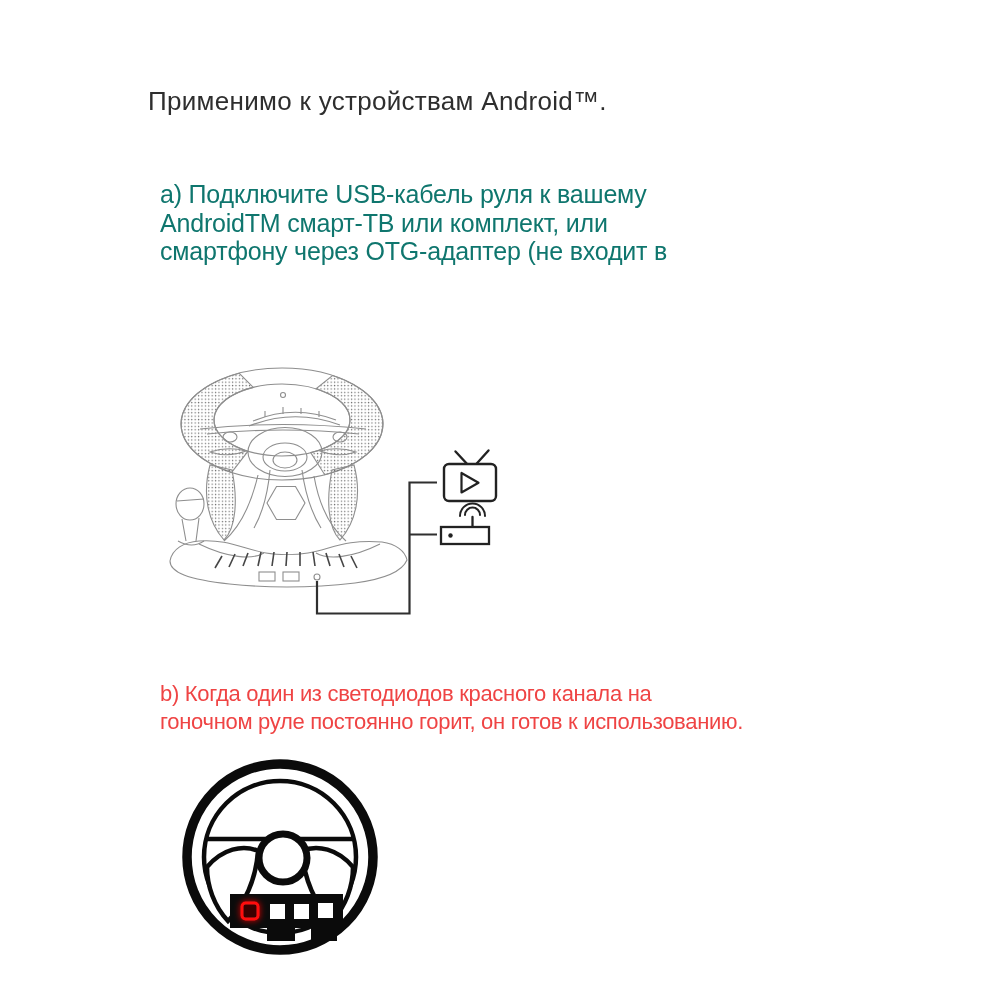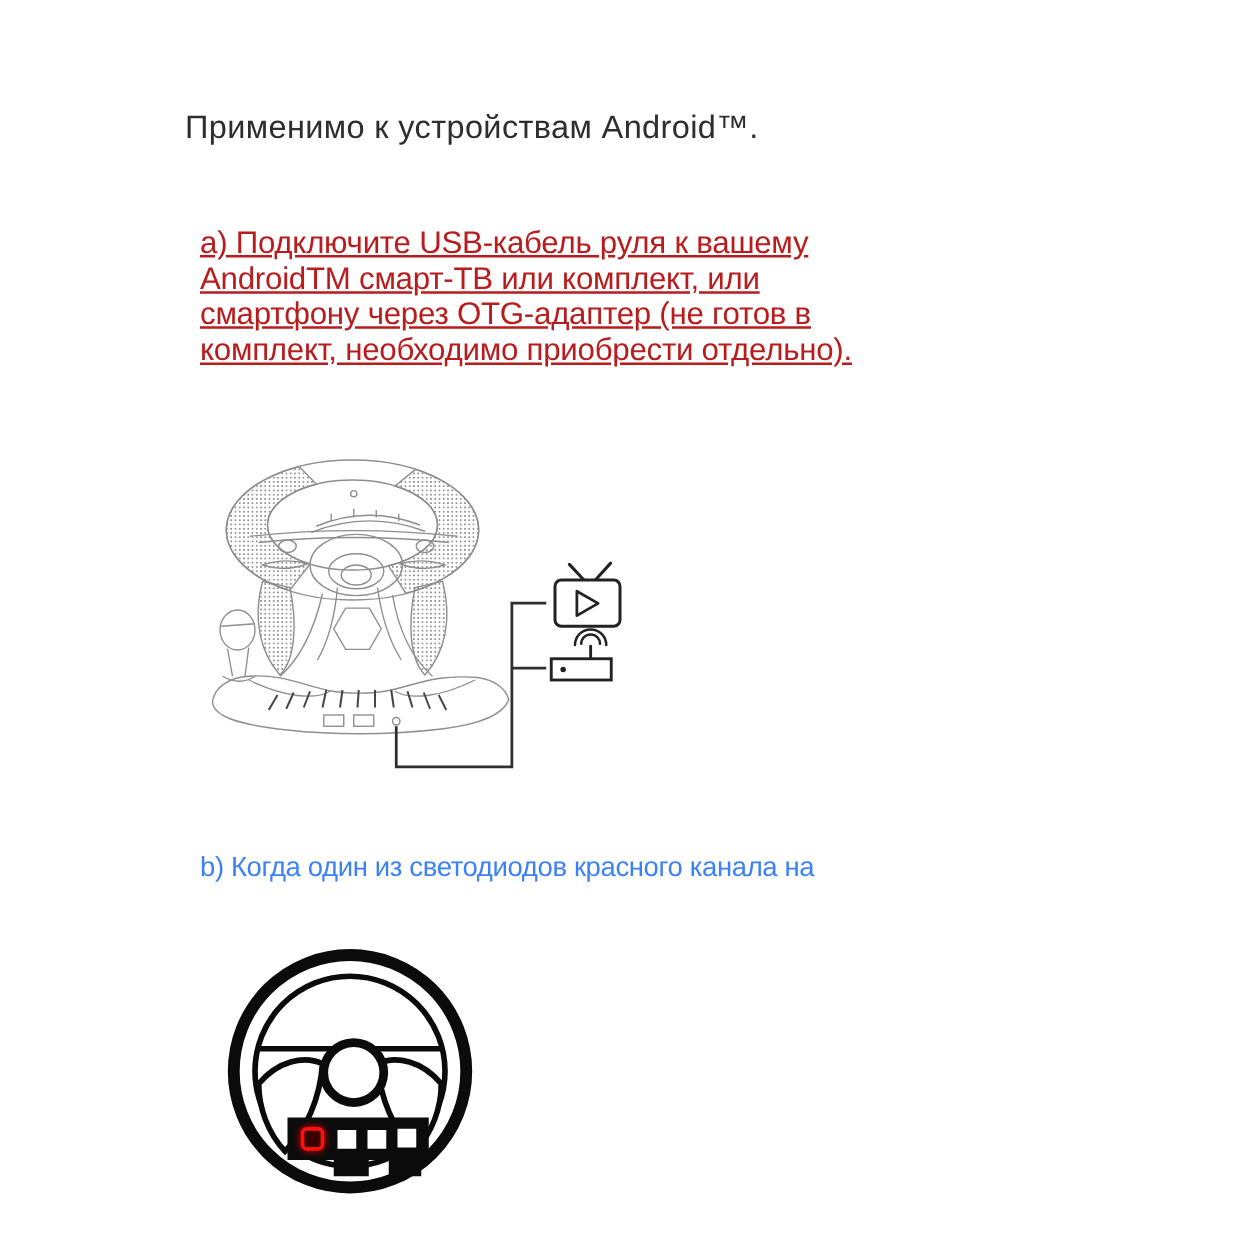--- a/index.html
+++ b/index.html
@@ -2,40 +2,39 @@
 <html><head>
 <meta charset="utf-8">
 <style>
   html,body{margin:0;padding:0;background:#ffffff;}
   .page{position:relative;width:1000px;height:1000px;background:#ffffff;overflow:hidden;
         font-family:"Liberation Sans","DejaVu Sans",sans-serif;}
   .title{position:absolute;left:148px;top:86px;font-size:26px;letter-spacing:.3px;
          color:#2e2e2e;white-space:nowrap;}
   .step{position:absolute;white-space:nowrap;}
   .step-a{left:160px;top:180px;font-size:25px;line-height:28.6px;
-          letter-spacing:-.2px;color:#b91c1c;text-decoration:underline;}
+          letter-spacing:-.2px;color:#0f766e;}
   .step-b{left:160px;top:680px;font-size:22px;line-height:28px;
-          letter-spacing:-.3px;color:#3b82f6;}
+          letter-spacing:-.3px;color:#ef4444;}
   .illus{position:absolute;}
   .illus-a{left:160px;top:350px;width:360px;height:300px;}
   .illus-b{left:178px;top:748px;width:204px;height:214px;}
   svg{display:block;}
 </style>
 </head>
 <body>
 
 <div class="page">
 
   <div class="title">Применимо к устройствам Android™.</div>
 
   <div class="step step-a">
     <div>a) Подключите USB-кабель руля к вашему</div>
     <div>AndroidTM смарт-ТВ или комплект, или</div>
-    <div>смартфону через OTG-адаптер (не готов в</div>
-    <div>комплект, необходимо приобрести отдельно).</div>
+    <div>смартфону через OTG-адаптер (не входит в</div>
   </div>
 
   <div class="illus illus-a">
     <svg width="360" height="300" viewBox="160 350 360 300">
       <defs>
         <pattern id="dots" width="3.4" height="3.4" patternUnits="userSpaceOnUse">
           <circle cx="1.4" cy="1.4" r="0.7" fill="#6f6f6f"></circle>
         </pattern>
       </defs>
 
@@ -115,20 +114,21 @@
         <path d="M 460 516 A 12.5 12.5 0 0 1 485 516" stroke-width="2"></path>
         <path d="M 472.5 527 L 472.5 517"></path>
         <rect x="441" y="527" width="48" height="17" fill="#ffffff"></rect>
         <circle cx="450.5" cy="535.5" r="2.2" fill="#222222" stroke="none"></circle>
       </g>
     </svg>
   </div>
 
   <div class="step step-b">
     <div>b) Когда один из светодиодов красного канала на</div>
+    <div>гоночном руле постоянно горит, он готов к использованию.</div>
   </div>
 
   <div class="illus illus-b">
     <svg width="204" height="214" viewBox="178 748 204 214">
       <defs>
         <filter id="ledglow" x="-80%" y="-80%" width="260%" height="260%">
           <feGaussianBlur stdDeviation="3" result="blur"></feGaussianBlur>
           <feMerge>
               <feMergeNode in="blur"></feMergeNode>
               <feMergeNode in="SourceGraphic"></feMergeNode>

